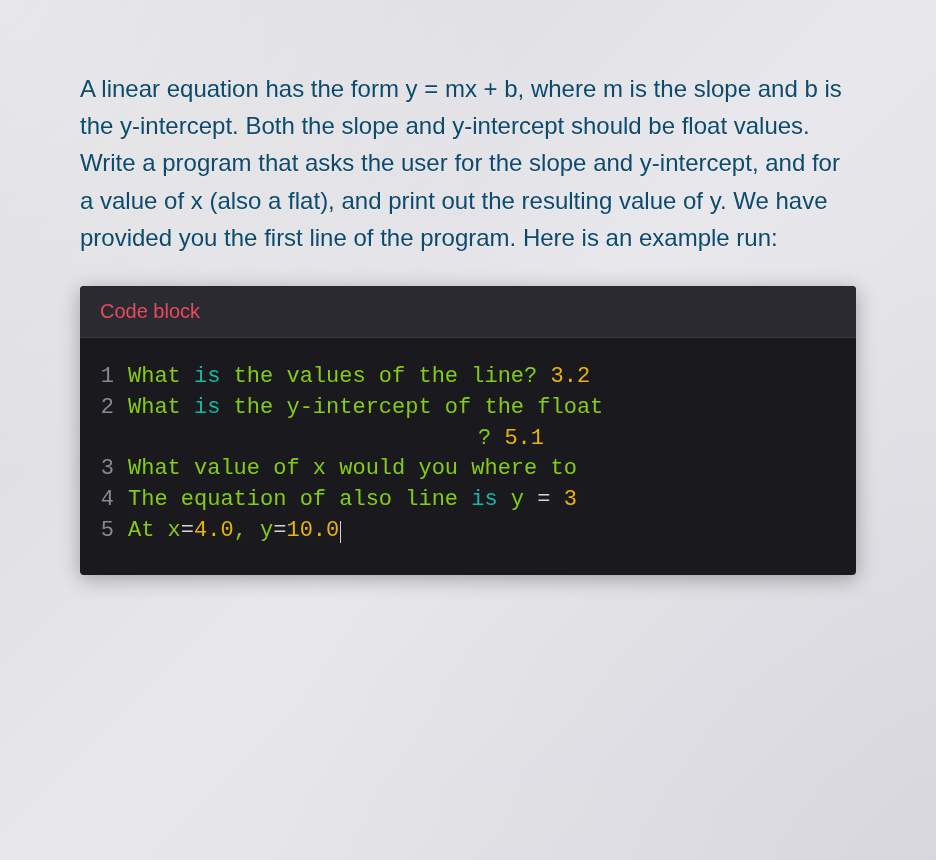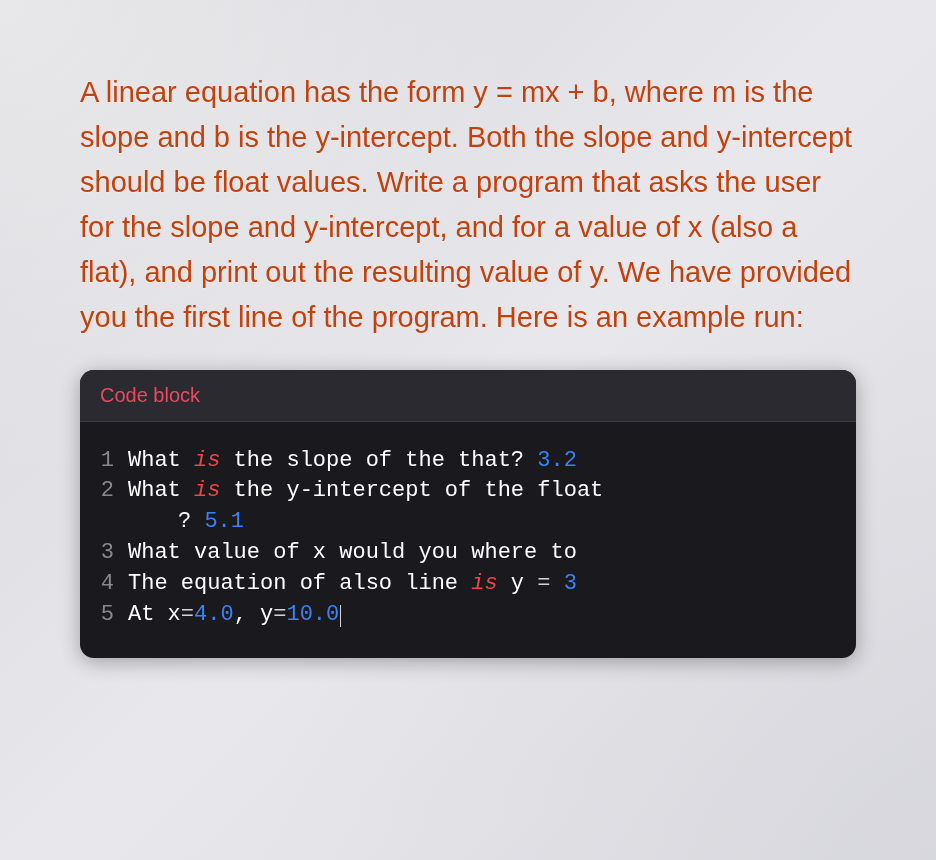--- a/index.html
+++ b/index.html
@@ -25,30 +25,30 @@
       bottom: 0;
       background: radial-gradient(ellipse at top left, rgba(255,255,255,0.4) 0%, transparent 40%),
                   radial-gradient(ellipse at bottom right, rgba(200,200,210,0.3) 0%, transparent 50%);
       pointer-events: none;
     }
     .content {
       position: relative;
       z-index: 1;
     }
     .description {
-      color: #c2410c;
-      font-size: 29px;
+      color: #0c4a6e;
+      font-size: 24px;
       line-height: 1.55;
       margin-bottom: 30px;
       font-weight: 400;
       text-shadow: 0 1px 1px rgba(255,255,255,0.3);
     }
     .code-container {
       background: #1a1a1e;
-      border-radius: 14px;
+      border-radius: 4px;
       overflow: hidden;
       box-shadow: 0 4px 20px rgba(0,0,0,0.3);
       width: 100%;
       margin-top: 18px;
     }
     .code-header {
       background: #2a2a30;
       padding: 14px 20px;
       border-bottom: 1px solid #3a3a42;
     }
@@ -76,24 +76,25 @@
       user-select: none;
       flex-shrink: 0;
     }
     .line-content {
       flex: 1;
       white-space: pre-wrap;
       word-break: break-word;
     }
     .continuation {
       padding-left: 50px;
+      text-align: center;
     }
-    .tok-white { color: #ffffff; }
-    .tok-keyword { color: #ef4444; font-style: italic; }
-    .tok-number { color: #3b82f6; }
+    .tok-white { color: #84cc16; }
+    .tok-keyword { color: #14b8a6; }
+    .tok-number { color: #eab308; }
     .tok-operator { color: #d4d4d4; }
     .tok-plus { color: #c586c0; }
     .cursor {
       display: inline-block;
       width: 1px;
       height: 22px;
       background: #d4d4d4;
       vertical-align: text-bottom;
       margin-left: 1px;
     }
@@ -105,21 +106,21 @@
   <p class="description">A linear equation has the form y = mx + b, where m is the slope and b is the y-intercept. Both the slope and y-intercept should be float values. Write a program that asks the user for the slope and y-intercept, and for a value of x (also a flat), and print out the resulting value of y. We have provided you the first line of the program. Here is an example run:</p>
 
   <div class="code-container">
     <div class="code-header">
       <span class="code-header-title">Code block</span>
     </div>
     <div class="code-body">
 
       <div class="code-line">
         <span class="line-number">1</span>
-        <span class="line-content"><span class="tok-white">What </span><span class="tok-keyword">is</span><span class="tok-white"> the slope of the that? </span><span class="tok-number">3.2</span></span>
+        <span class="line-content"><span class="tok-white">What </span><span class="tok-keyword">is</span><span class="tok-white"> the values of the line? </span><span class="tok-number">3.2</span></span>
       </div>
 
       <div class="code-line">
         <span class="line-number">2</span>
         <span class="line-content"><span class="tok-white">What </span><span class="tok-keyword">is</span><span class="tok-white"> the y-intercept of the float</span></span>
       </div>
       <div class="code-line">
         <span class="line-number"></span>
         <span class="line-content continuation"><span class="tok-white">? </span><span class="tok-number">5.1</span></span>
       </div>

